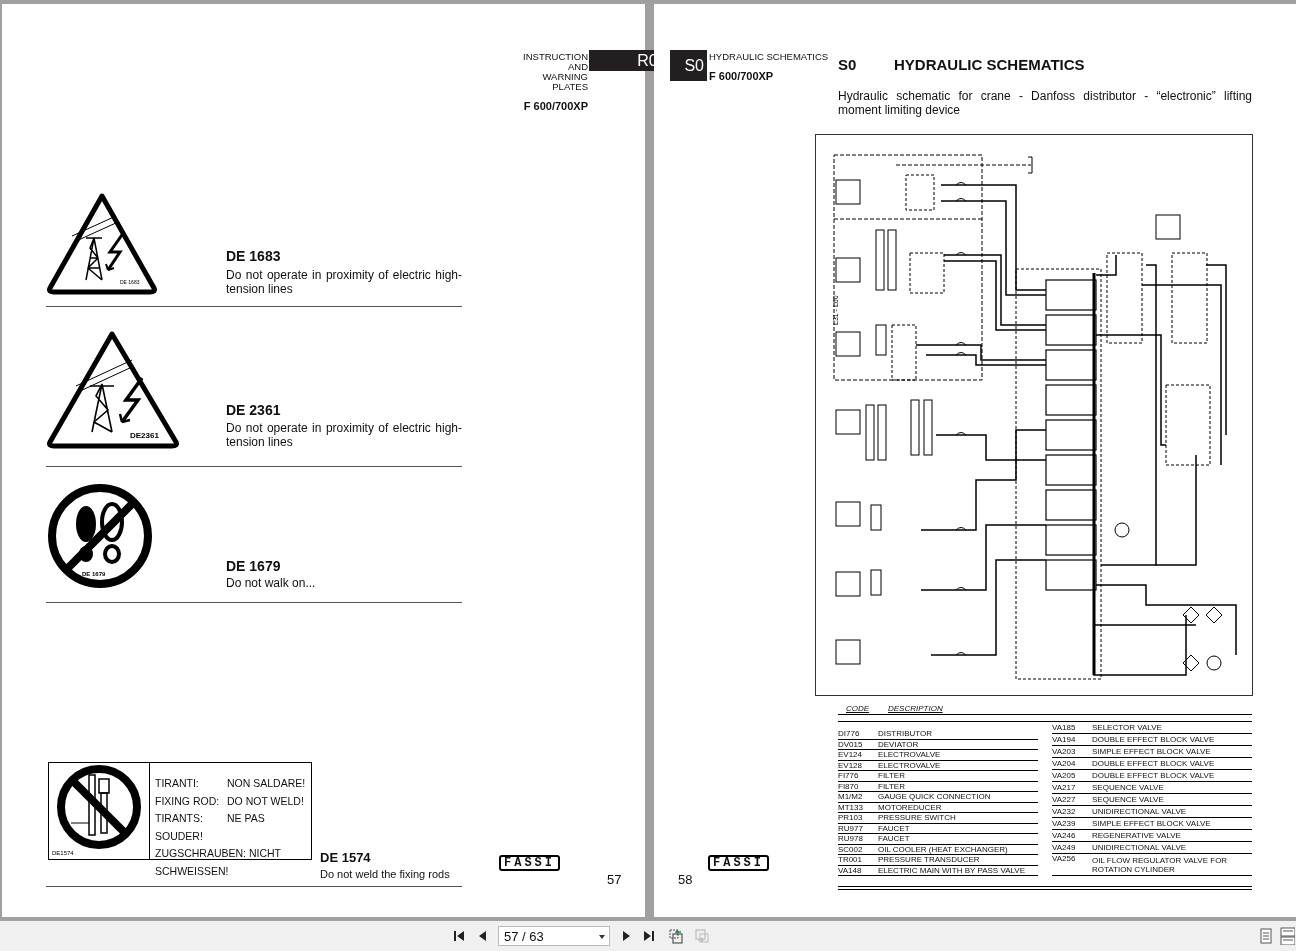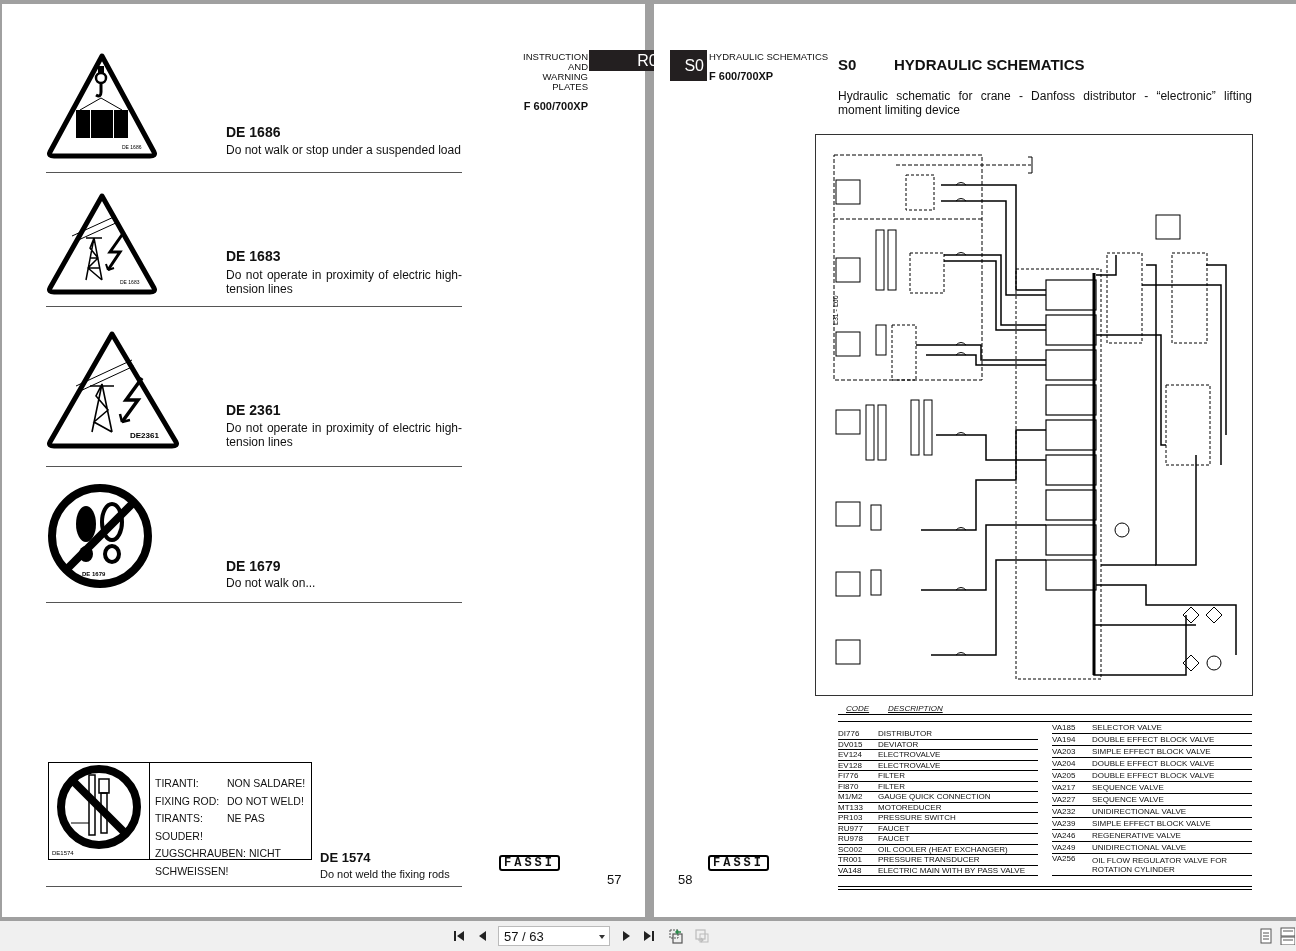--- a/index.html
+++ b/index.html
@@ -33,36 +33,20 @@
 <div class="page" id="page-left">
   <div class="hdr-small" style="left:508px; top:48px; text-align:right; width:78px;">
     <div>INSTRUCTION AND</div>
     <div>WARNING PLATES</div>
     <div class="hdr-model">F 600/700XP</div>
   </div>
   <div class="hdr-box" style="left:587px; top:46px; width:37px; height:21px;padding-left:40px;">
     <span>R0</span>
   </div>
 
-  <div class="plate" style="top:40px; height:128px;">
-    <svg width="112" height="108" viewBox="0 0 112 108" style="top:8px;">
-      <path d="M56 4 L108 100 Q110 104 104 104 L8 104 Q2 104 4 100 Z" fill="#fff" stroke="#000" stroke-width="5" stroke-linejoin="round"></path>
-      <rect x="52" y="14" width="6" height="8" fill="#000"></rect>
-      <circle cx="55" cy="26" r="5" fill="none" stroke="#000" stroke-width="2.5"></circle>
-      <path d="M55 31 L55 40 Q55 46 50 43" fill="none" stroke="#000" stroke-width="3"></path>
-      <line x1="55" y1="46" x2="34" y2="58" stroke="#000" stroke-width="1"></line>
-      <line x1="55" y1="46" x2="76" y2="58" stroke="#000" stroke-width="1"></line>
-      <rect x="30" y="58" width="14" height="28" fill="#000"></rect>
-      <rect x="45" y="58" width="22" height="28" fill="#000"></rect>
-      <rect x="68" y="58" width="14" height="28" fill="#000"></rect>
-      <text x="76" y="97" font-size="5" font-family="Liberation Sans, sans-serif">DE 1686</text>
-    </svg>
-    <div class="code" style="top:80px;">DE 1686</div>
-    <div class="desc" style="top:99px;">Do not walk or stop under a suspended load</div>
-  </div>
 
   <div class="plate" style="top:172px; height:130px;">
     <svg width="112" height="104" viewBox="0 0 112 104" style="top:16px;">
       <path d="M56 4 L108 96 Q110 100 104 100 L8 100 Q2 100 4 96 Z" fill="#fff" stroke="#000" stroke-width="5" stroke-linejoin="round"></path>
       <line x1="26" y1="44" x2="70" y2="24" stroke="#000" stroke-width="1"></line>
       <line x1="28" y1="50" x2="72" y2="30" stroke="#000" stroke-width="1"></line>
       <path d="M40 88 L48 46 L56 88 M44 66 L52 66 M42 76 L54 76 M40 46 L56 46 M48 46 L44 56 L52 66 L42 76 L56 88" fill="none" stroke="#000" stroke-width="1.5"></path>
       <path d="M78 40 L64 60 L74 60 L62 78" fill="none" stroke="#000" stroke-width="3"></path>
       <path d="M62 78 L60 72 M62 78 L68 76" stroke="#000" stroke-width="2"></path>
       <text x="74" y="92" font-size="5" font-family="Liberation Sans, sans-serif">DE 1683</text>

